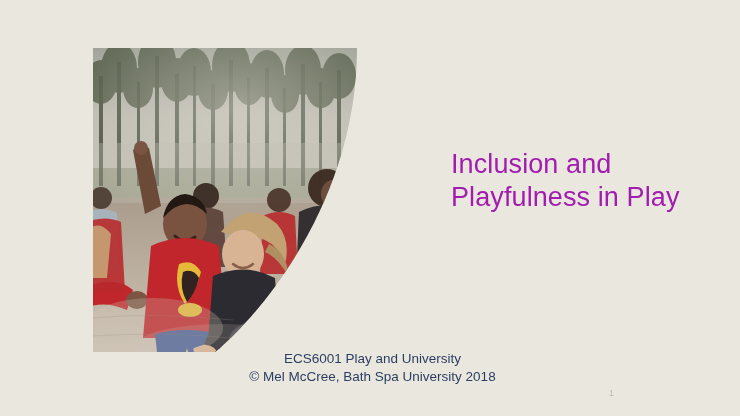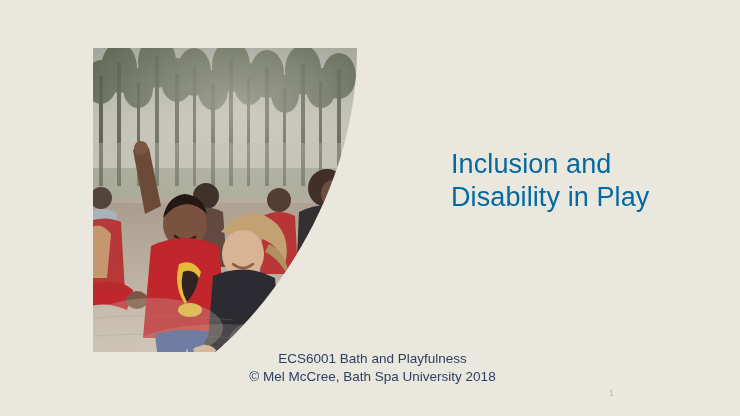--- a/index.html
+++ b/index.html
@@ -44,21 +44,21 @@
   
   #title-block {
     position: absolute;
     left: 451px;
     top: 148px;
     width: 270px;
   }
   .title-line {
     font-size: 27px;
     line-height: 33px;
-    color: #0369a1;
+    color: #a21caf;
     letter-spacing: 0.1px;
     white-space: nowrap;
   }
 
   
   #caption-block {
     position: absolute;
     left: 200px;
     top: 350px;
     width: 345px;
@@ -216,23 +216,23 @@
 
       <g stroke="#A2937F" stroke-width="1" opacity="0.25">
         <path d="M 0,270 q 60,-6 140,2" fill="none"></path>
         <path d="M 0,288 q 70,-5 150,3" fill="none"></path>
       </g>
     </svg>
   </div>
 
   <div id="title-block">
     <div class="title-line">Inclusion and</div>
-    <div class="title-line">Disability in Play</div>
+    <div class="title-line">Playfulness in Play</div>
   </div>
 
   <div id="caption-block">
-    <div class="caption-line">ECS6001 Bath and Playfulness</div>
+    <div class="caption-line">ECS6001 Play and University</div>
     <div class="caption-line">© Mel McCree, Bath Spa University 2018</div>
   </div>
 
   <div id="page-number">1</div>
 
 </div>
 
 </body></html>

